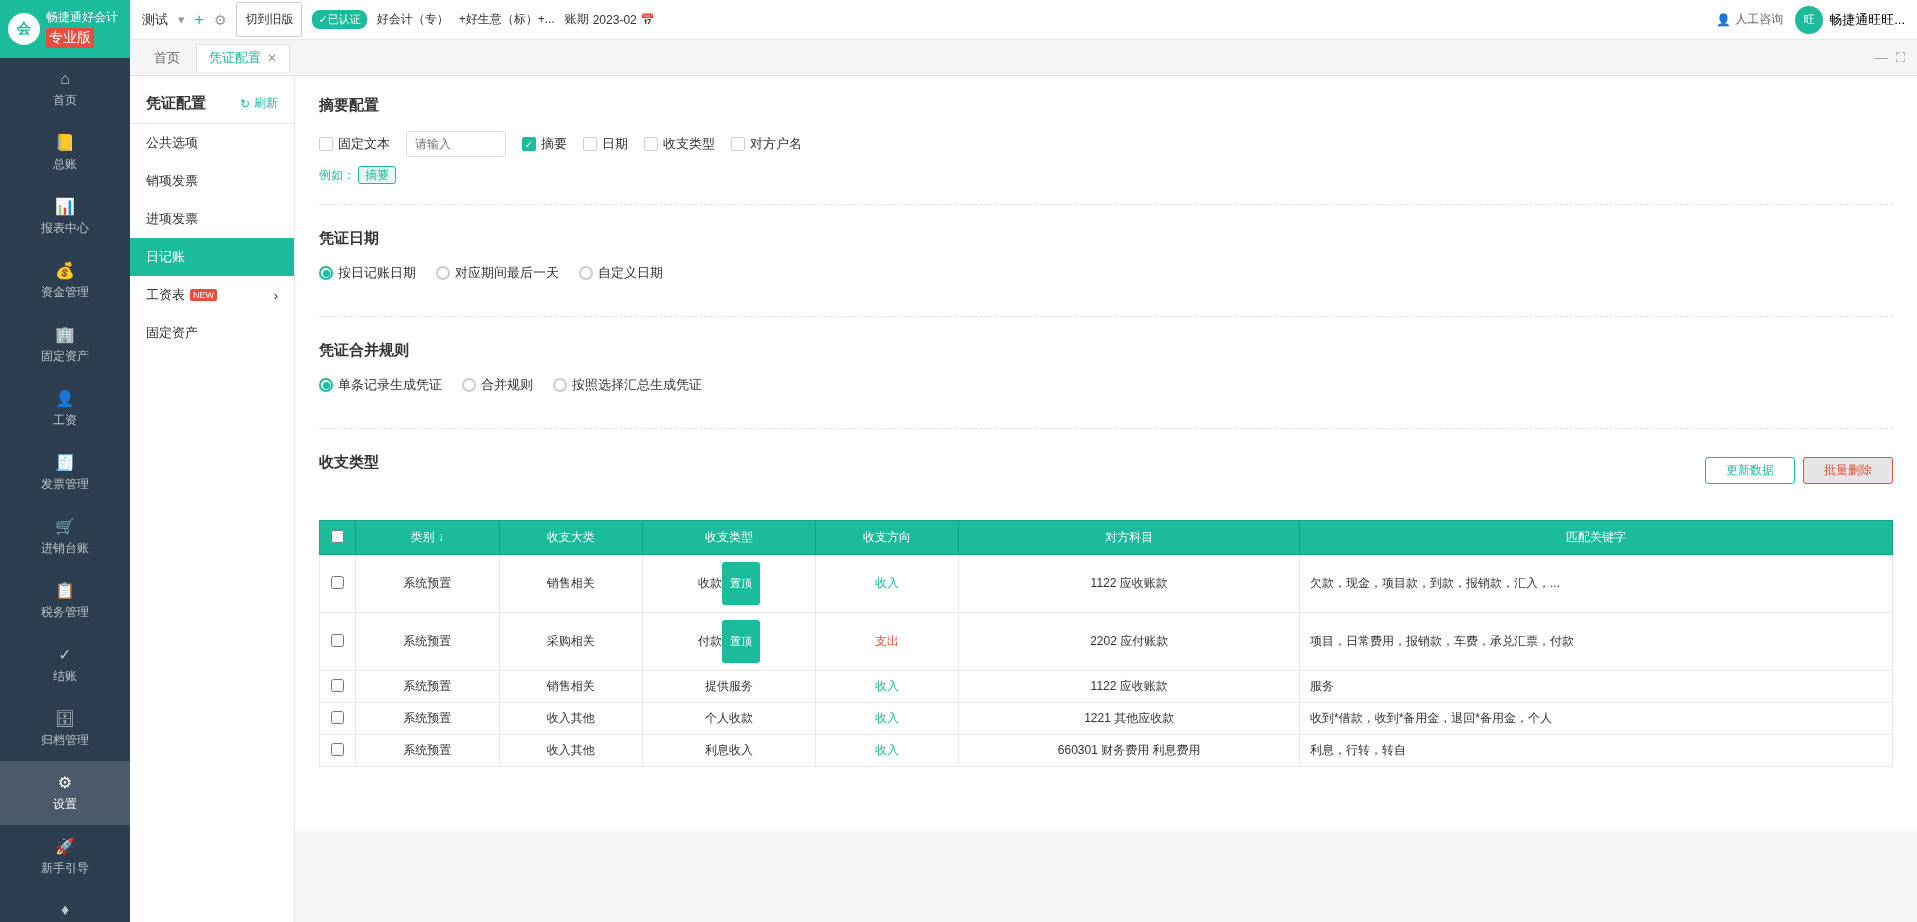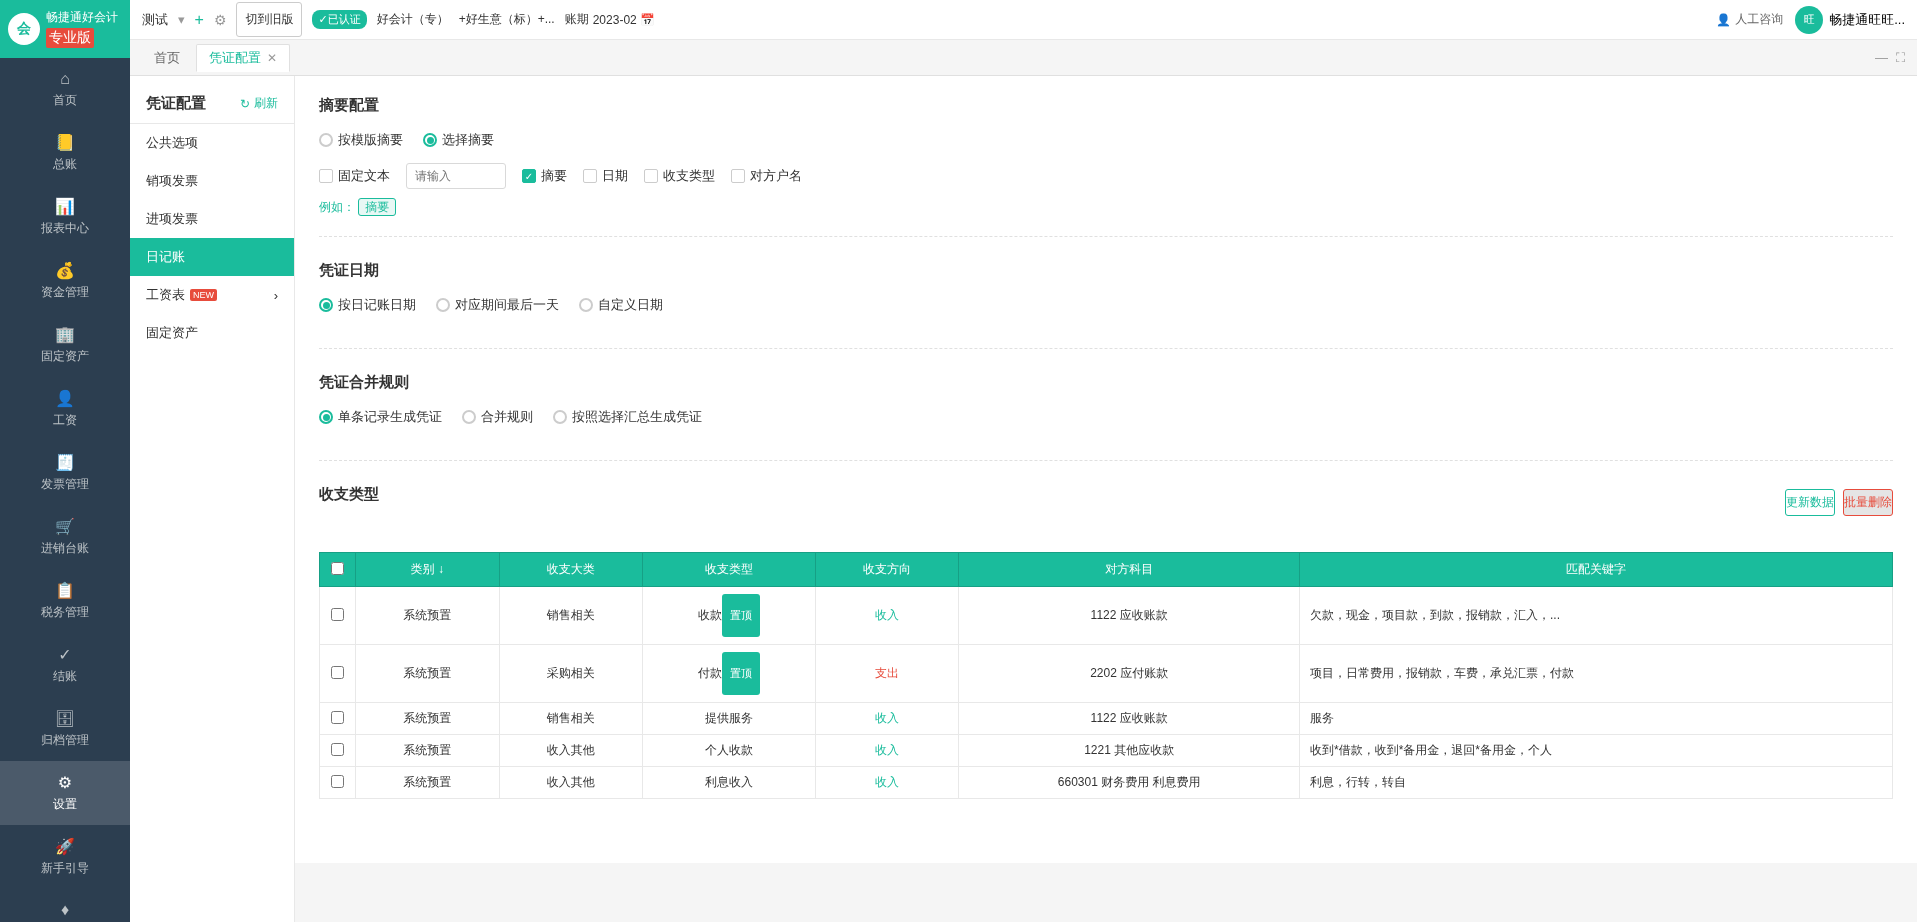--- a/index.html
+++ b/index.html
@@ -69,21 +69,21 @@
     .checkbox-item { display: flex; align-items: center; gap: 5px; cursor: pointer; font-size: 13px; color: #333; }
     .checkbox-box { width: 14px; height: 14px; border: 1.5px solid #ccc; border-radius: 2px; display: flex; align-items: center; justify-content: center; }
     .checkbox-box.checked { background: #1abc9c; border-color: #1abc9c; color: white; font-size: 10px; }
     .text-input { border: 1px solid #d9d9d9; border-radius: 3px; padding: 3px 8px; font-size: 12px; color: #bbb; width: 100px; height: 26px; }
     .example-text { color: #1abc9c; font-size: 12px; margin-top: 6px; }
     .example-tag { background: #e8f8f5; color: #1abc9c; border: 1px solid #1abc9c; padding: 1px 6px; border-radius: 3px; font-size: 12px; }
 
     
     .table-header-row { display: flex; align-items: center; justify-content: space-between; margin-bottom: 8px; }
     .table-actions { display: flex; gap: 8px; }
-    .action-btn { padding: 4px 0; border-radius: 3px; font-size: 12px; cursor: pointer; border: 1px solid; }
+    .action-btn { padding: 4px 20px; border-radius: 3px; font-size: 12px; cursor: pointer; border: 1px solid; }
     .action-btn.outline-primary { border-color: #1abc9c; color: #1abc9c; background: white; }
     .action-btn.outline-danger { border-color: #e74c3c; color: #e74c3c; background: #e5e5e5; }
 
     table { width: 100%; border-collapse: collapse; margin-top: 32px; }
     thead th { background: #1abc9c; color: white; padding: 8px 10px; font-size: 12px; font-weight: normal; text-align: center; border: 1px solid #16a085; }
     tbody tr { background: white; }
     tbody td { padding: 7px 10px; font-size: 12px; color: #333; border: 1px solid #e8e8e8; text-align: center; }
     .direction-in { color: #1abc9c; }
     .direction-out { color: #e74c3c; }
     .reset-btn { background: #1abc9c; color: white; border: none; border-radius: 3px; padding: 14px 8px; font-size: 11px; cursor: pointer; }
@@ -241,32 +241,20 @@
       <div class="left-nav-item">
         <span>固定资产</span>
       </div>
     </div>
 
     <div class="right-content">
       <div class="content-wrapper">
 
         <div class="section">
           <div class="section-title">摘要配置</div>
-          <div class="radio-group">
-            <div class="radio-item">
-              <div class="radio-circle"></div>
-              <span>按模版摘要</span>
-            </div>
-            <div class="radio-item">
-              <div class="radio-circle checked">
-                <div class="radio-dot"></div>
-              </div>
-              <span>选择摘要</span>
-            </div>
-          </div>
           <div class="checkbox-row">
             <div class="checkbox-item">
               <div class="checkbox-box"></div>
               <span>固定文本</span>
             </div>
             <input class="text-input" placeholder="请输入" style="">
             <div class="checkbox-item">
               <div class="checkbox-box checked">✓</div>
               <span>摘要</span>
             </div>

